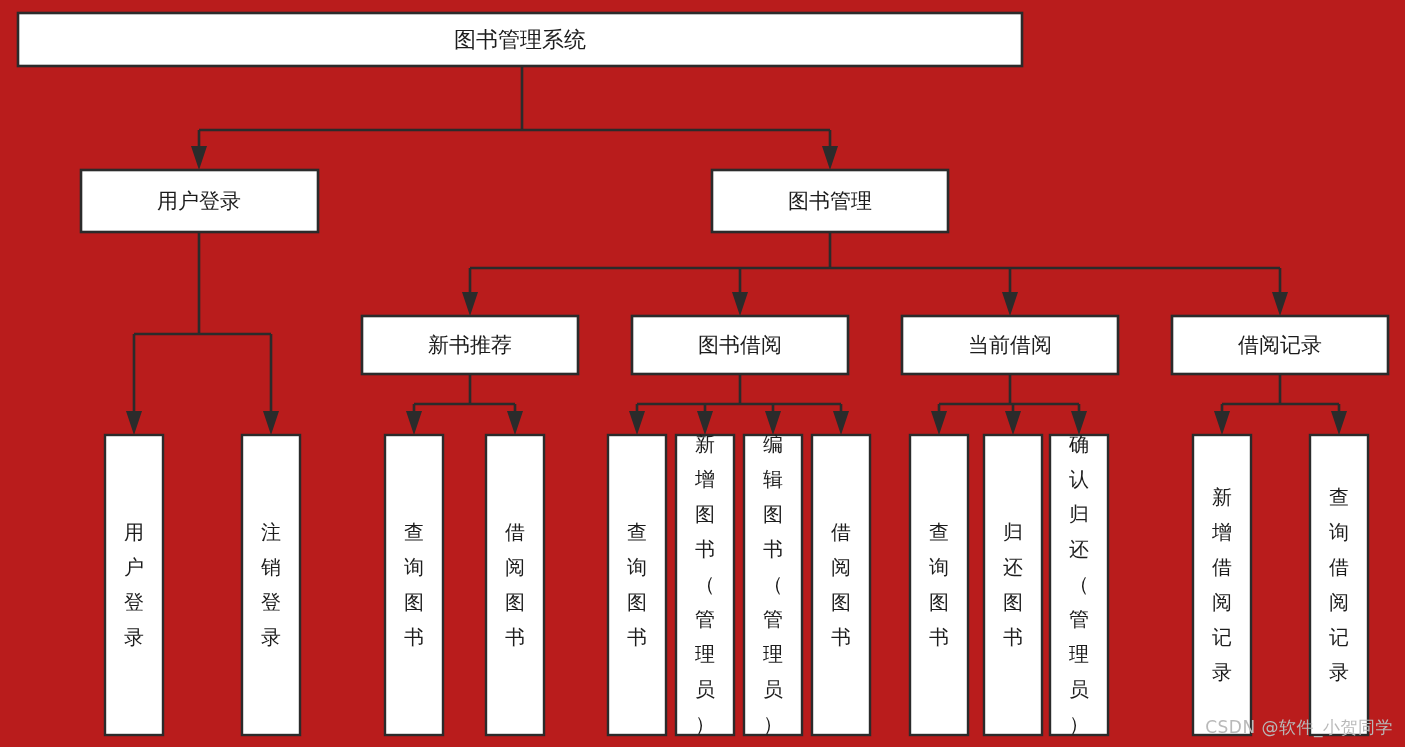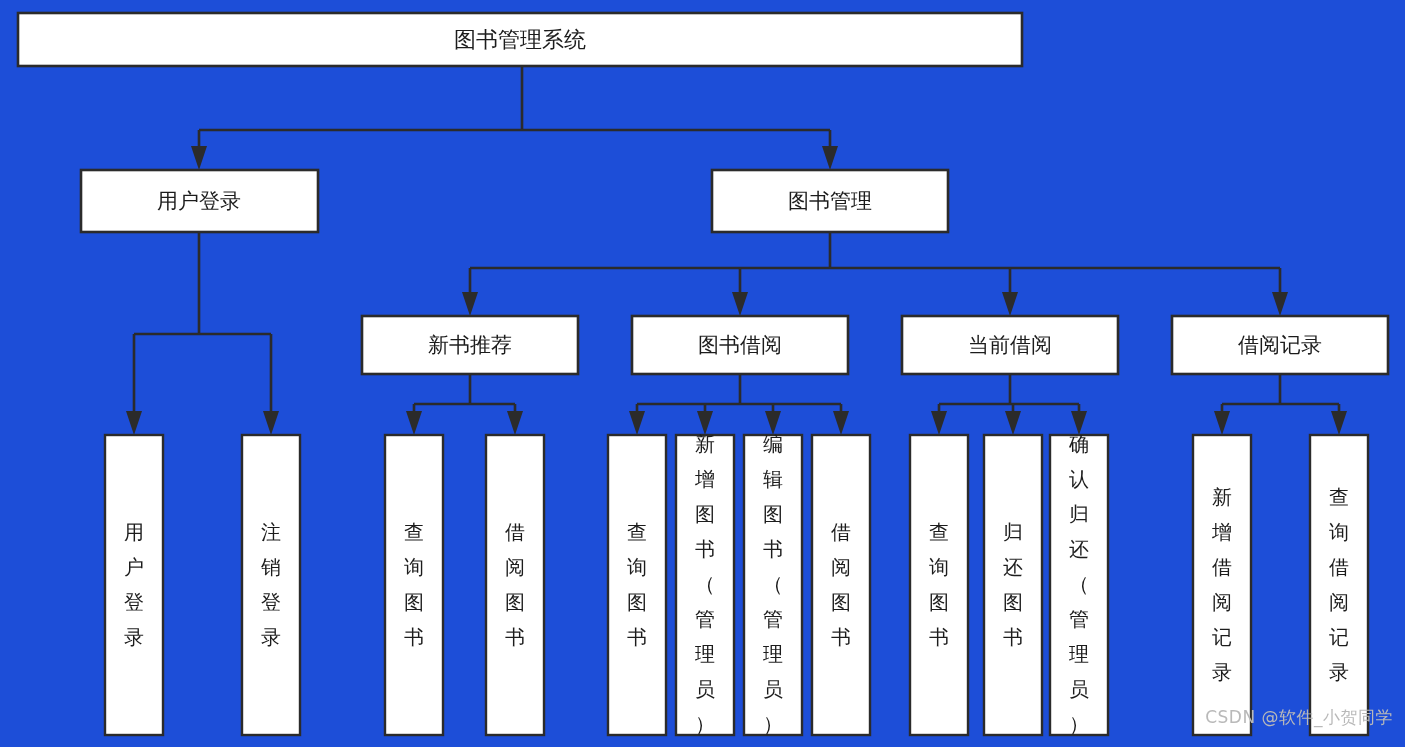--- a/index.html
+++ b/index.html
@@ -8,21 +8,21 @@
     padding: 0;
     background: #ffffff;
   }
   body {
     font-family: "DejaVu Sans", "Liberation Sans", sans-serif;
   }
   #diagram-root {
     position: relative;
     width: 1405px;
     height: 747px;
-    background: #1d4ed8;
+    background: #b91c1c;
     overflow: hidden;
   }
   svg.flow-canvas {
     position: absolute;
     top: 0;
     left: 0;
     width: 1405px;
     height: 747px;
     display: block;
   }
@@ -58,21 +58,21 @@
   .leaf-label-char {
     fill: #1c1c1c;
     font-family: "DejaVu Sans", "Liberation Sans", sans-serif;
     font-size: 20px;
     text-anchor: middle;
     dominant-baseline: middle;
   }
   .watermark {
     position: absolute;
     right: 12px;
-    bottom: 18px;
+    bottom: 8px;
     font-family: "DejaVu Sans", "Liberation Sans", sans-serif;
     font-size: 17px;
     color: #b9b9b9;
     letter-spacing: 0.5px;
     user-select: none;
     pointer-events: none;
     white-space: nowrap;
   }
 </style>
 </head>

